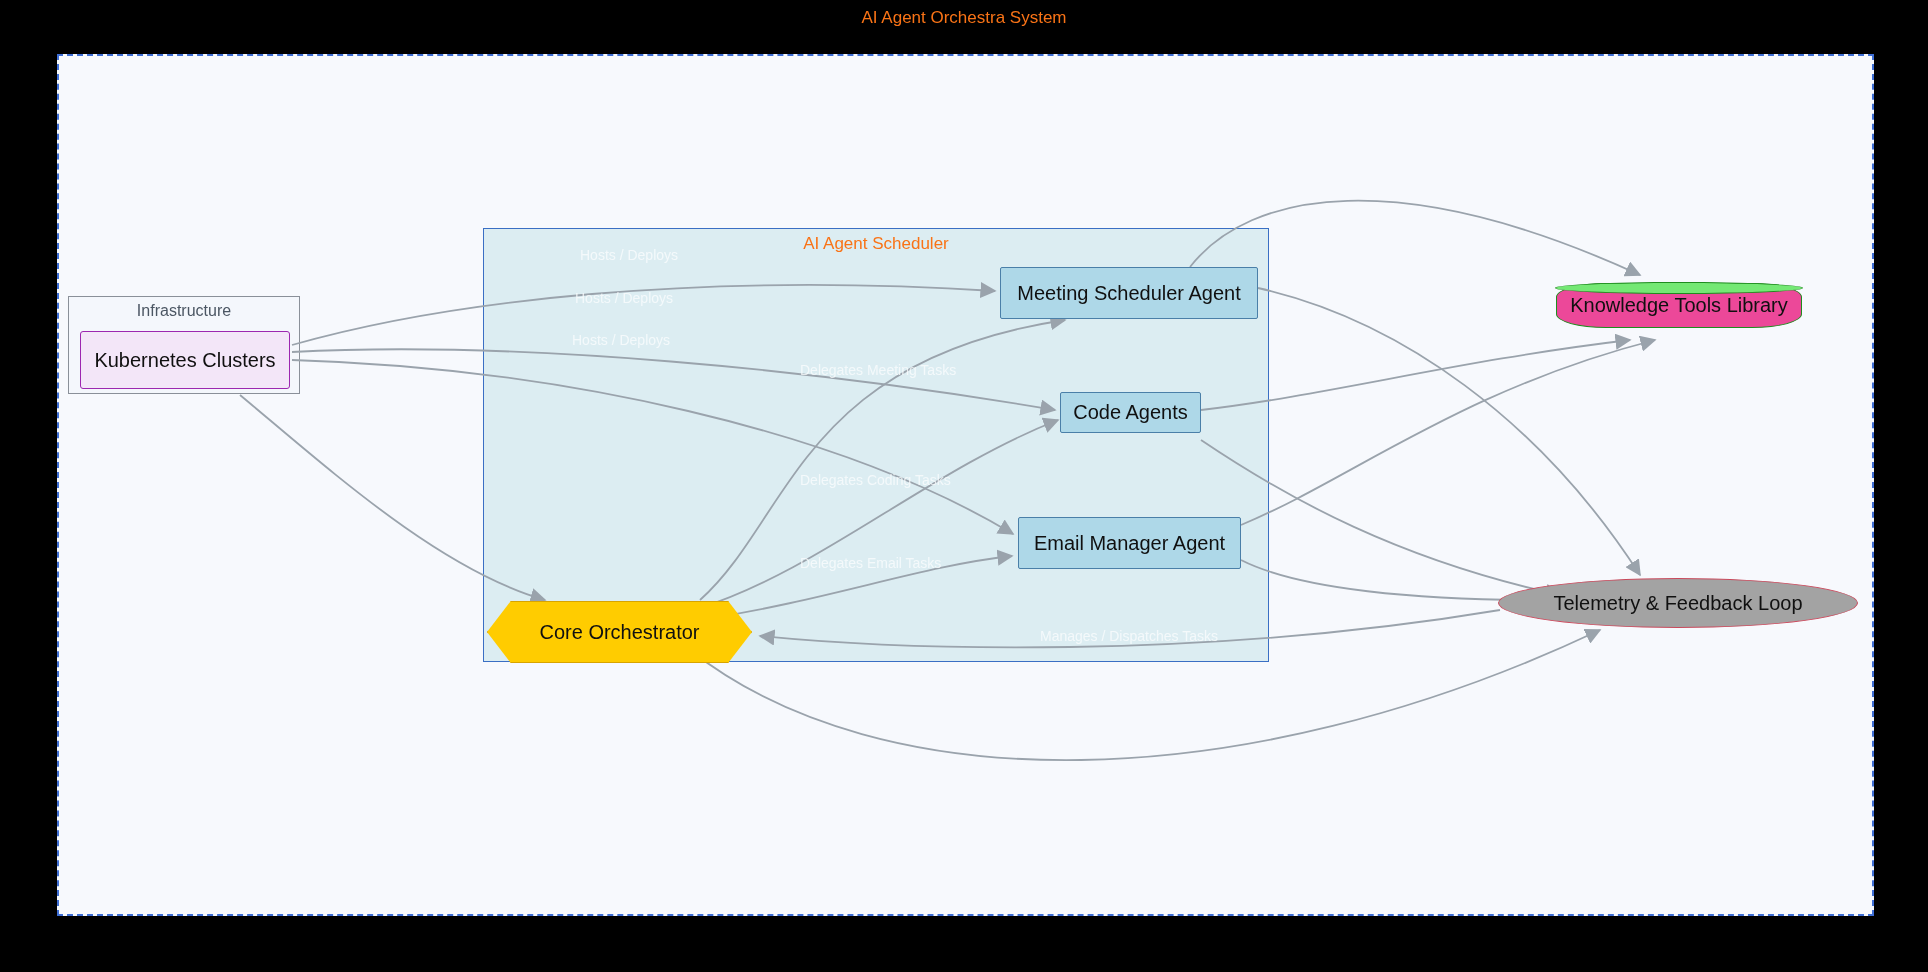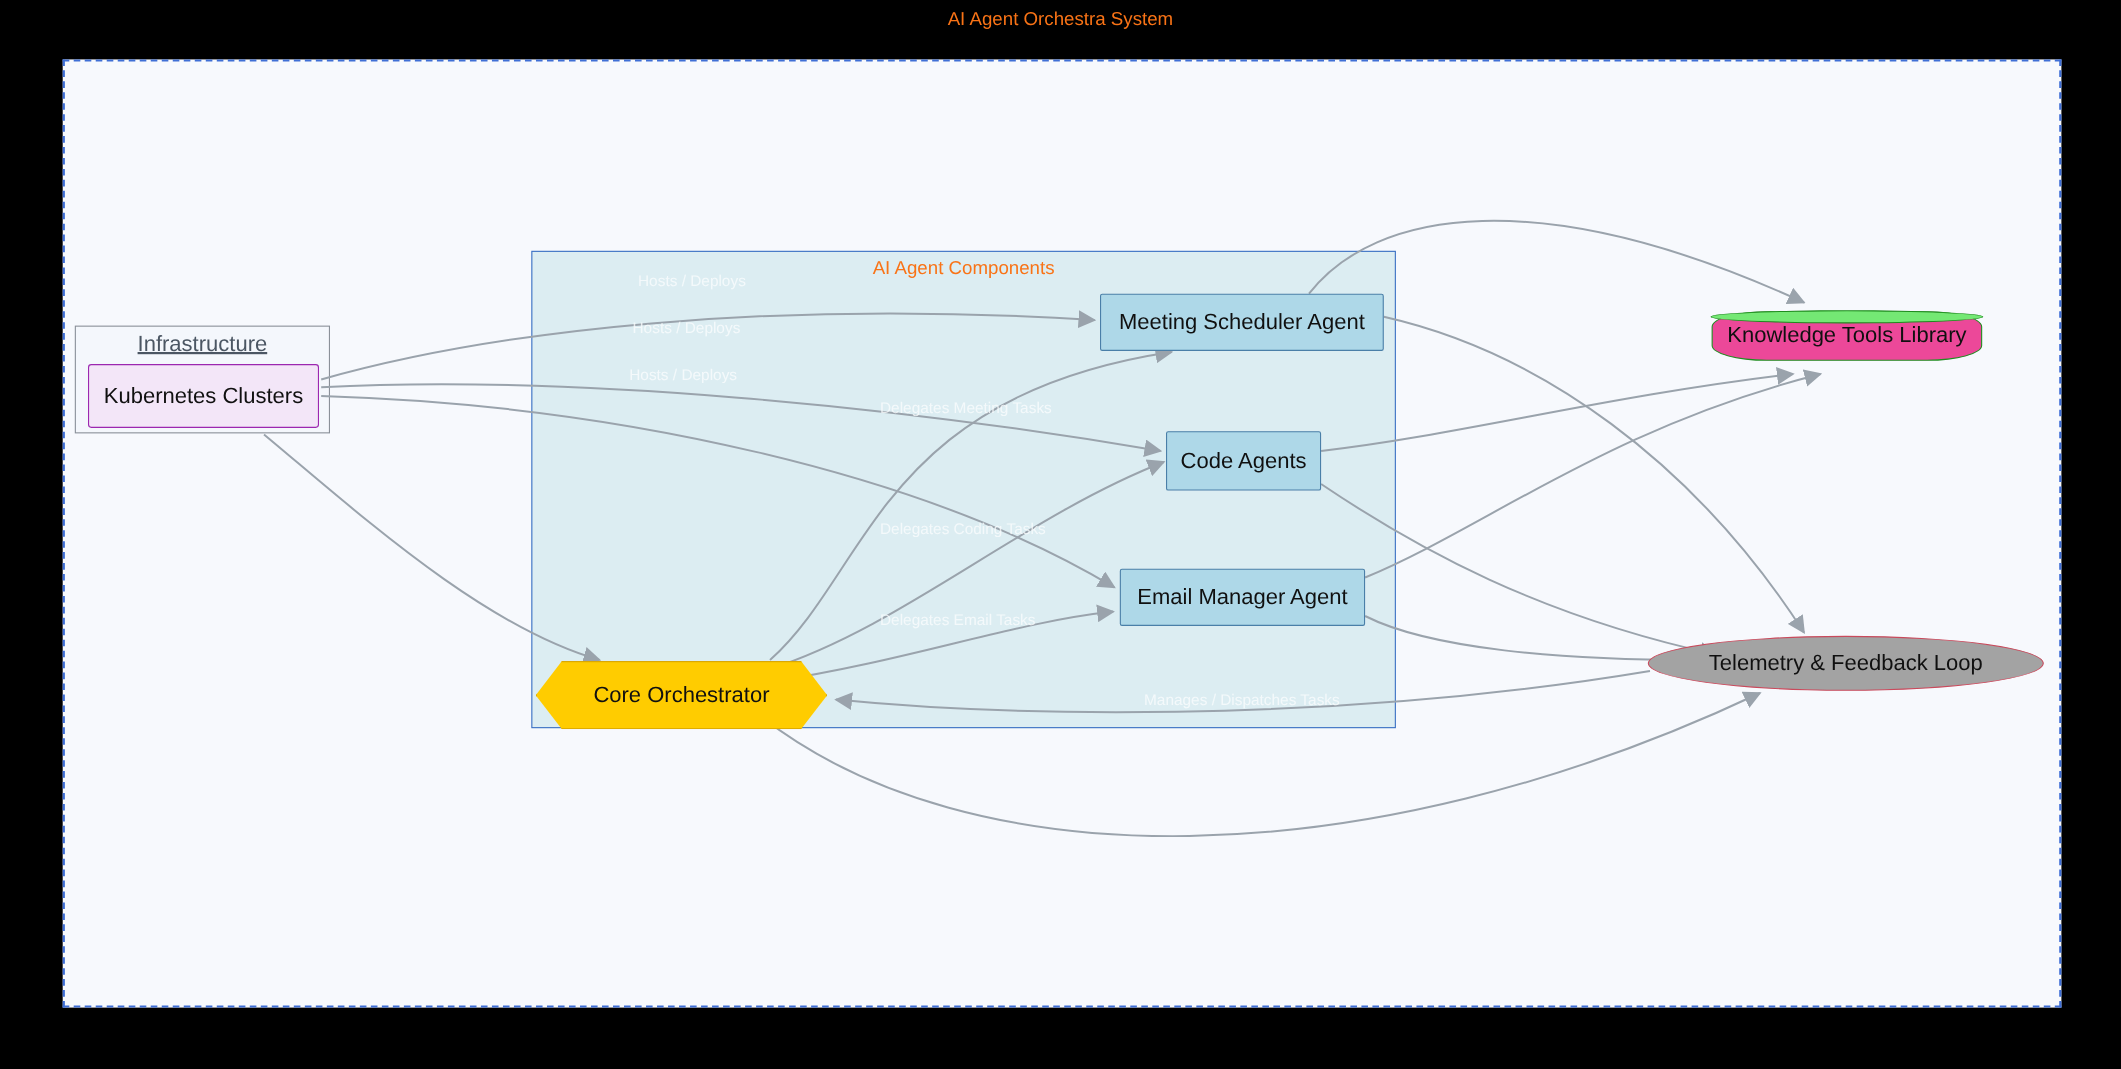--- a/index.html
+++ b/index.html
@@ -62,43 +62,42 @@
     width: 232px;
     height: 98px;
     background: #f4f7fc;
     border: 1.4px solid #8a9099;
     box-sizing: border-box;
   }
   #infra-title {
     left: 68px;
     top: 302px;
     width: 232px;
-    font-size: 20px;
+    font-size: 16px;
     color: #4b5663;
-    text-decoration: underline;
   }
   
   .node {
     position: absolute;
     display: flex;
     align-items: center;
     justify-content: center;
     box-sizing: border-box;
     color: #101010;
     font-size: 20px;
     white-space: nowrap;
     z-index: 5;
   }
   .rect-node {
     background: #aed8e8;
     border: 1.4px solid #4a7fa8;
     border-radius: 2px;
   }
   #node-meeting { left: 1000px; top: 267px;  width: 258px; height: 52px; }
-  #node-code    { left: 1060px; top: 392px;  width: 141px; height: 54px; }
+  #node-code    { left: 1060px; top: 392px;  width: 141px; height: 41px; }
   #node-email   { left: 1018px; top: 517px;  width: 223px; height: 52px; }
 
   
   #node-orchestrator {
     left: 487px;
     top: 601px;
     width: 265px;
     height: 62px;
     background: #ffcc00;
     border: 1.4px solid #d8a400;
@@ -170,21 +169,21 @@
 </head>
 <body>
 
 <div id="canvas">
 
   <div id="system-frame"></div>
 
   <div class="cluster-title" id="system-title">AI Agent Orchestra System</div>
 
   <div id="agents-cluster"></div>
-  <div class="cluster-title" id="agents-title">AI Agent Components</div>
+  <div class="cluster-title" id="agents-title">AI Agent Scheduler</div>
 
   <div id="infra-cluster"></div>
   <div class="cluster-title" id="infra-title">Infrastructure</div>
 
   <svg id="edges" viewBox="0 0 1928 972" xmlns="http://www.w3.org/2000/svg">
     <defs>
       <marker id="arrow" viewBox="0 0 10 10" refX="9" refY="5" markerWidth="9" markerHeight="9" orient="auto-start-reverse">
         <path d="M 0 0 L 10 5 L 0 10 z" fill="#9aa3ac"></path>
       </marker>
     </defs>

